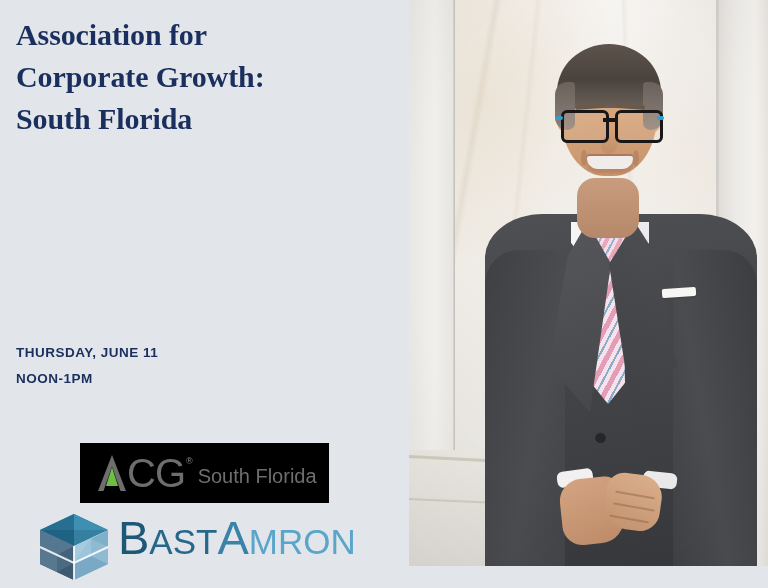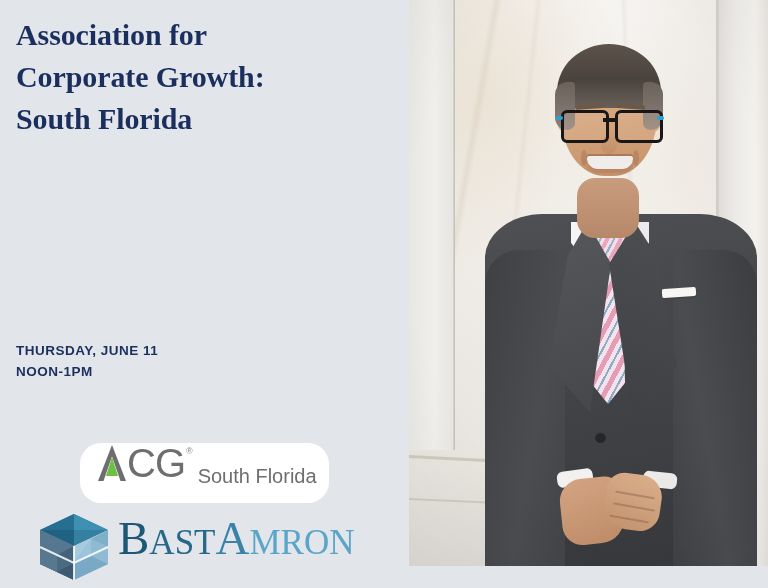--- a/index.html
+++ b/index.html
@@ -26,30 +26,30 @@
     position:absolute;left:16px;top:150px;width:395px;
     font-family:"Liberation Serif", serif;
     font-size:30px;line-height:37px;font-weight:700;
     color:#5ba3d0;letter-spacing:-0.1px;
     white-space:pre-line;
   }
 
   .date-block{
     position:absolute;left:16px;top:340px;width:300px;
     font-family:"Liberation Sans", sans-serif;
-    font-size:13.5px;line-height:21px;font-weight:700;
+    font-size:13.5px;line-height:26px;font-weight:700;
     color:#1b2f5e;letter-spacing:0.5px;
     white-space:pre-line;
   }
 
   
   .acg-box{
     position:absolute;left:80px;top:443px;width:249px;height:60px;
-    background:#ffffff;
-    display:flex;border-radius:21px;
+    background:#000000;
+    display:flex;align-items:center;
   }
   .acg-mark{
     position:relative;margin-left:17px;
     font-family:"Liberation Sans", sans-serif;
     font-size:40px;font-weight:400;line-height:40px;
     color:#6e6e6e;letter-spacing:-1px;
     display:flex;align-items:flex-start;
   }
   .acg-A{position:relative;display:inline-block;width:30px;}
   .acg-A svg{display:block;}
@@ -64,21 +64,21 @@
   }
 
   
   .ba-logo{
     position:absolute;left:38px;top:512px;
     display:flex;align-items:flex-start;
   }
   .ba-cube{width:72px;height:70px;display:block;}
   .ba-words{margin-left:8px;position:relative;top:1px;}
   .ba-name{
-    font-family:Liberation Serif, serif;
+    font-family:Liberation Sans, sans-serif;
     font-size:47px;line-height:50px;font-weight:400;
     letter-spacing:0px;white-space:nowrap;
   }
   .ba-name .cap{font-size:47px;}
   .ba-name .sm{font-size:35px;}
   .g1{color:#1d5876;}
   .g2{color:#27688a;}
   .g3{color:#3a82a8;}
   .g5{color:#5aa5c9;}
   .ba-sub{

